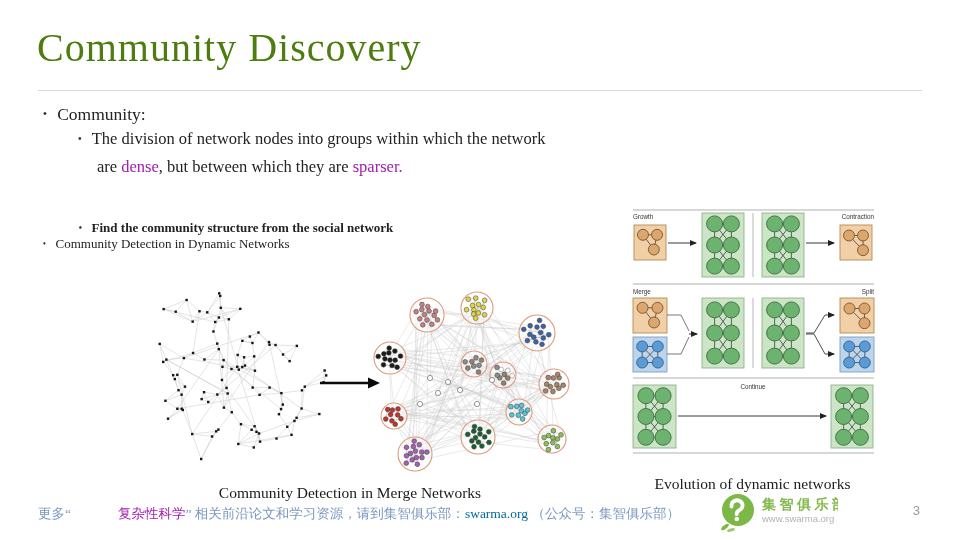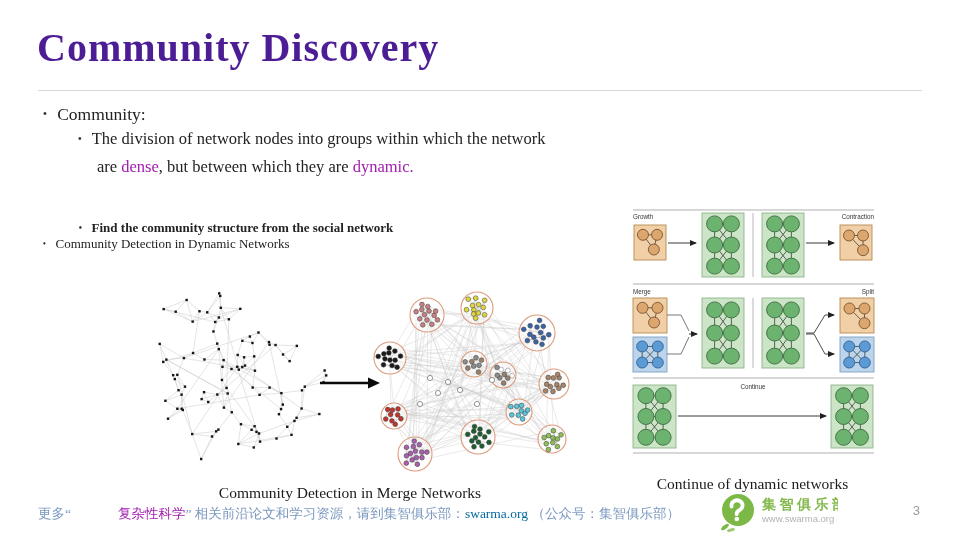--- a/index.html
+++ b/index.html
@@ -1,19 +1,19 @@
 <!DOCTYPE html>
 <html><head>
 <meta charset="utf-8">
 <style>
   html,body{margin:0;padding:0;background:#888;}
   .slide{position:relative;width:960px;height:540px;background:#ffffff;overflow:hidden;
          font-family:"Liberation Serif",serif;margin:0 auto;}
-  .title{position:absolute;left:37px;top:24px;margin:0;font-size:40px;font-weight:700;
-         color:#4c1d95;letter-spacing:1px;}
+  .title{position:absolute;left:37px;top:24px;margin:0;font-size:40px;font-weight:400;
+         color:#4d7c0f;letter-spacing:1px;}
   .title-rule{position:absolute;left:38px;right:38px;top:90px;height:1px;background:#d8d8d8;}
   .row{position:absolute;color:#232323;white-space:nowrap;}
   .r-b1{left:42px;top:104px;font-size:17.5px;}
   .r-b1sub{left:77px;top:129px;font-size:16.5px;}
   .r-cont{left:97px;top:157px;font-size:16.5px;}
   .r-b2{left:42px;top:187px;font-size:17.5px;}
   .r-b2sub{left:78px;top:220px;font-size:13px;font-weight:bold;}
   .r-b3{left:42px;top:236px;font-size:13px;}
   .blt{display:inline-block;margin-right:9px;transform:scale(.72);transform-origin:center;color:#333;}
   .red{color:#a21caf;}
@@ -37,21 +37,21 @@
   <h1 class="title">Community Discovery</h1>
   <div class="title-rule"></div>
 
   <div class="row r-b1">
     <span class="blt">•</span><span>Community:</span>
   </div>
   <div class="row r-b1sub">
     <span class="blt">•</span><span>The division of network nodes into groups within which the network</span>
   </div>
   <div class="row r-cont">
-    <span>are </span><span class="red">dense</span><span>, but between which they are </span><span class="red">dynamic.</span>
+    <span>are </span><span class="red">dense</span><span>, but between which they are </span><span class="red">sparser.</span>
   </div>
   <div class="row r-b2sub">
     <span class="blt">•</span><span>Find the community structure from the social network</span>
   </div>
   <div class="row r-b3">
     <span class="blt">•</span><span>Community Detection in Dynamic Networks</span>
   </div>
 
   <svg id="static-figure" width="470" height="196" viewBox="0 0 470 196">
       <g stroke="#c9c9c9" stroke-width="0.6" stroke-opacity="0.85">
@@ -1022,21 +1022,21 @@
       <line x1="216.6" y1="218.5" x2="233.4" y2="239.29" stroke="#3f3f3f" stroke-width="0.8"></line>
       <line x1="233.4" y1="218.5" x2="216.6" y2="239.29" stroke="#3f3f3f" stroke-width="0.8"></line>
       <circle cx="216.6" cy="197.71" r="8" fill="#6db370" stroke="#3e6b42" stroke-width="0.9"></circle>
       <circle cx="233.4" cy="197.71" r="8" fill="#6db370" stroke="#3e6b42" stroke-width="0.9"></circle>
       <circle cx="216.6" cy="218.5" r="8" fill="#6db370" stroke="#3e6b42" stroke-width="0.9"></circle>
       <circle cx="233.4" cy="218.5" r="8" fill="#6db370" stroke="#3e6b42" stroke-width="0.9"></circle>
       <circle cx="216.6" cy="239.29" r="8" fill="#6db370" stroke="#3e6b42" stroke-width="0.9"></circle>
       <circle cx="233.4" cy="239.29" r="8" fill="#6db370" stroke="#3e6b42" stroke-width="0.9"></circle>
       <line x1="6" y1="255" x2="247" y2="255" stroke="#8c8c8c" stroke-width="0.7"></line>
     </svg>
-  <div class="caption caption-dynamic">Continue of dynamic networks</div>
+  <div class="caption caption-dynamic">Evolution of dynamic networks</div>
 
   <div class="footer">
     <span>更多“</span><span class="hl">复杂性科学</span><span>” 相关前沿论文和学习资源，请到集智俱乐部：</span><span class="lk">swarma.org</span><span> （公众号：集智俱乐部）</span>
   </div>
 
   <svg class="logo" width="120" height="46" viewBox="0 0 120 46">
     <circle cx="20" cy="21" r="16" fill="#7cb845"></circle>
     <path d="M13.5 17.5 C13 12 18.5 10 22 12.2 C26 14.6 25 19.5 21 21.5 C19.3 22.4 18.6 23.4 18.6 25.2" stroke="#ffffff" stroke-width="3.8" fill="none" stroke-linecap="round"></path>
     <circle cx="18.8" cy="30" r="2.3" fill="#ffffff"></circle>
     <ellipse cx="7" cy="38" rx="4.6" ry="1.9" transform="rotate(-38 7 38)" fill="#7cb845"></ellipse>

